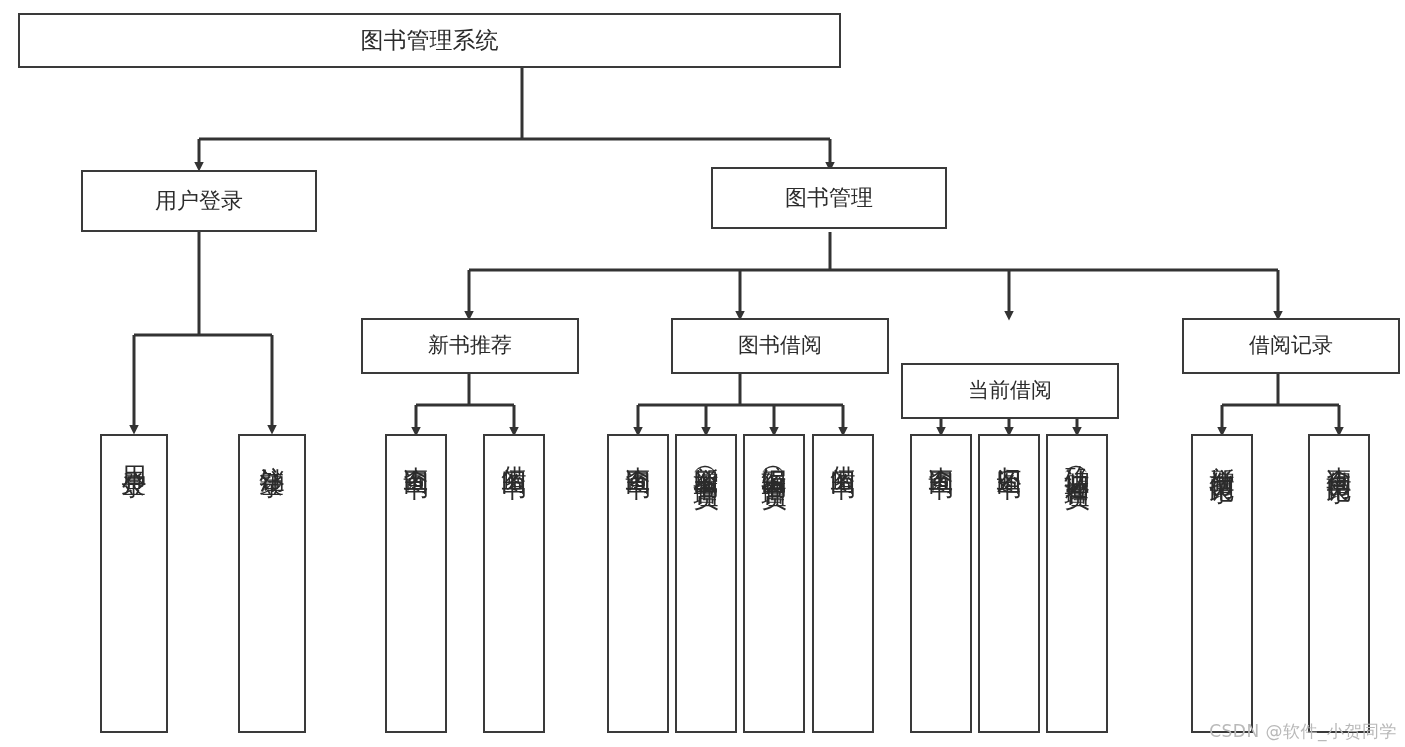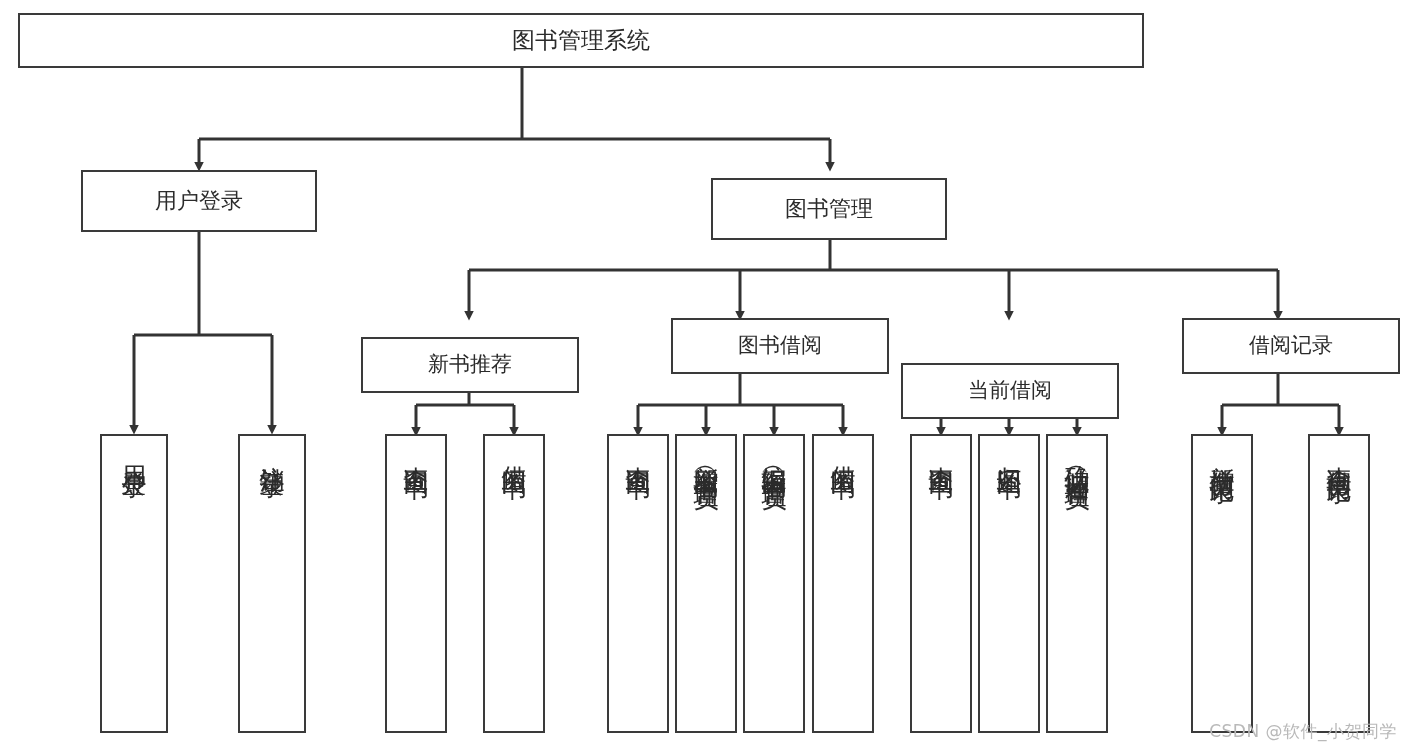--- a/index.html
+++ b/index.html
@@ -118,33 +118,33 @@
       <path d="M1009,405 L1009,428" marker-end="url(#arrow)"></path>
       <path d="M1077,405 L1077,428" marker-end="url(#arrow)"></path>
 
       <path d="M1278,374 L1278,405"></path>
       <path d="M1222,405 L1339,405"></path>
       <path d="M1222,405 L1222,428" marker-end="url(#arrow)"></path>
       <path d="M1339,405 L1339,428" marker-end="url(#arrow)"></path>
     </g>
   </svg>
 
-  <div class="node level-0" style="left:18px; top:13px; width:1126px; height:55px;">
+  <div class="node level-0" style="left:18px; top:13px; width:823px; height:55px;">
     <span class="node-label">图书管理系统</span>
   </div>
 
   <div class="node level-1" style="left:81px; top:170px; width:236px; height:62px;">
     <span class="node-label">用户登录</span>
   </div>
 
-  <div class="node level-1" style="left:711px; top:178px; width:236px; height:62px;">
+  <div class="node level-1" style="left:711px; top:167px; width:236px; height:62px;">
     <span class="node-label">图书管理</span>
   </div>
 
-  <div class="node level-2" style="left:361px; top:337px; width:218px; height:56px;">
+  <div class="node level-2" style="left:361px; top:318px; width:218px; height:56px;">
     <span class="node-label">新书推荐</span>
   </div>
 
   <div class="node level-2" style="left:632px; top:318px; width:218px; height:56px;margin-left:39px;">
     <span class="node-label">图书借阅</span>
   </div>
 
   <div class="node level-2" style="left:901px; top:318px; width:218px; height:56px;margin-top:45px;">
     <span class="node-label">当前借阅</span>
   </div>

